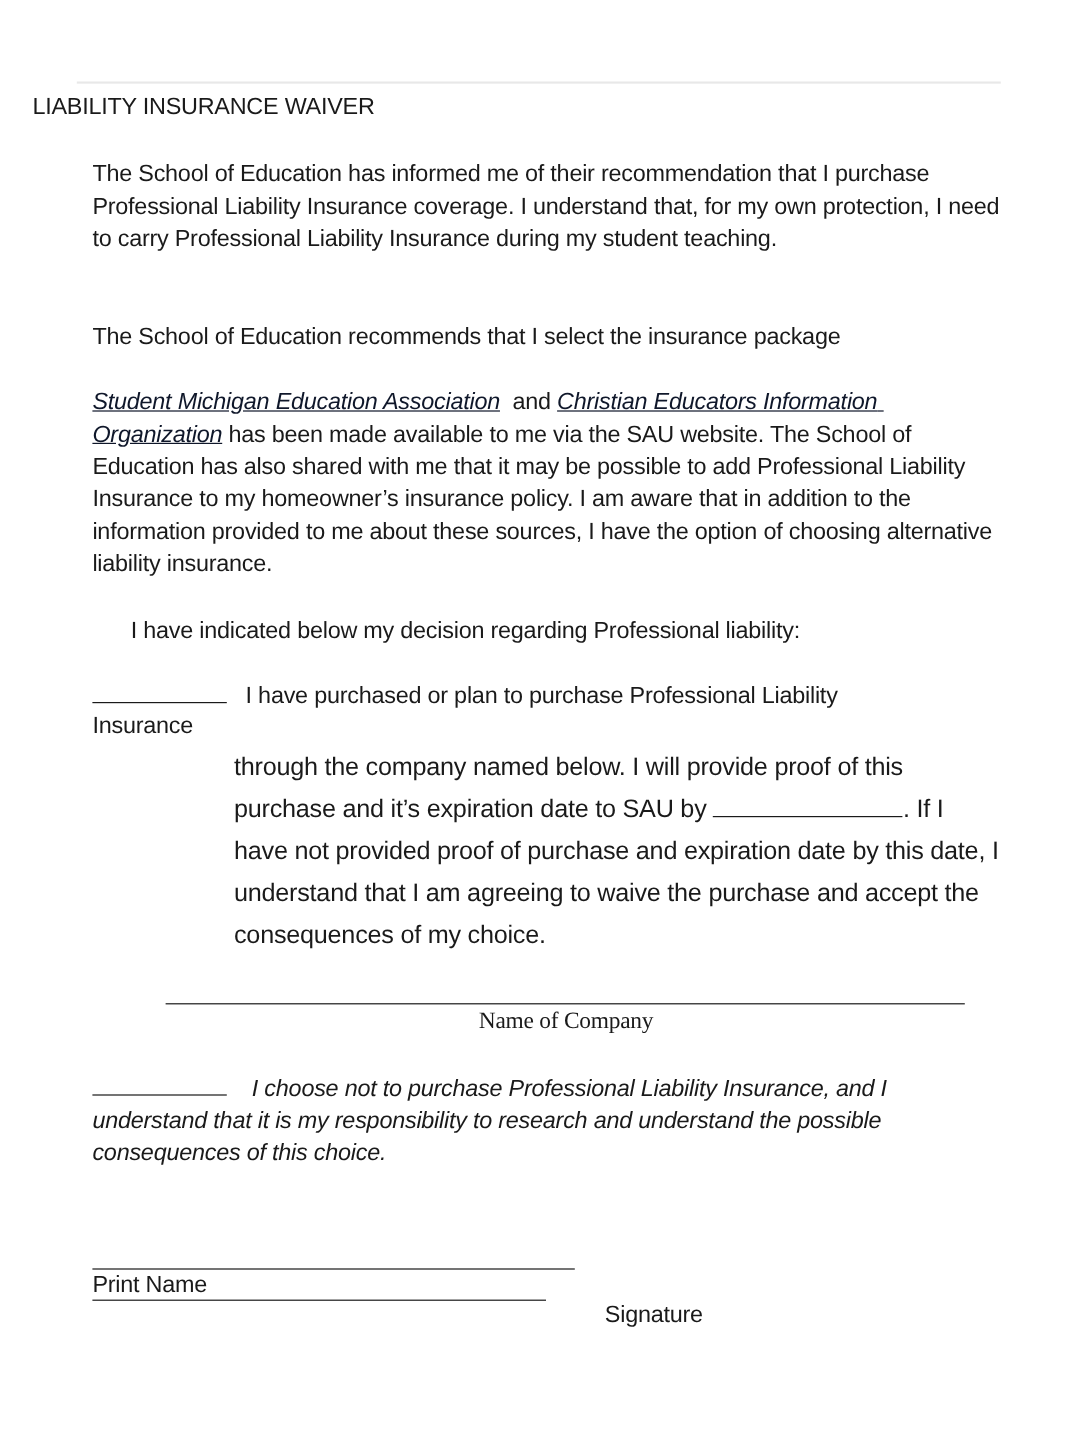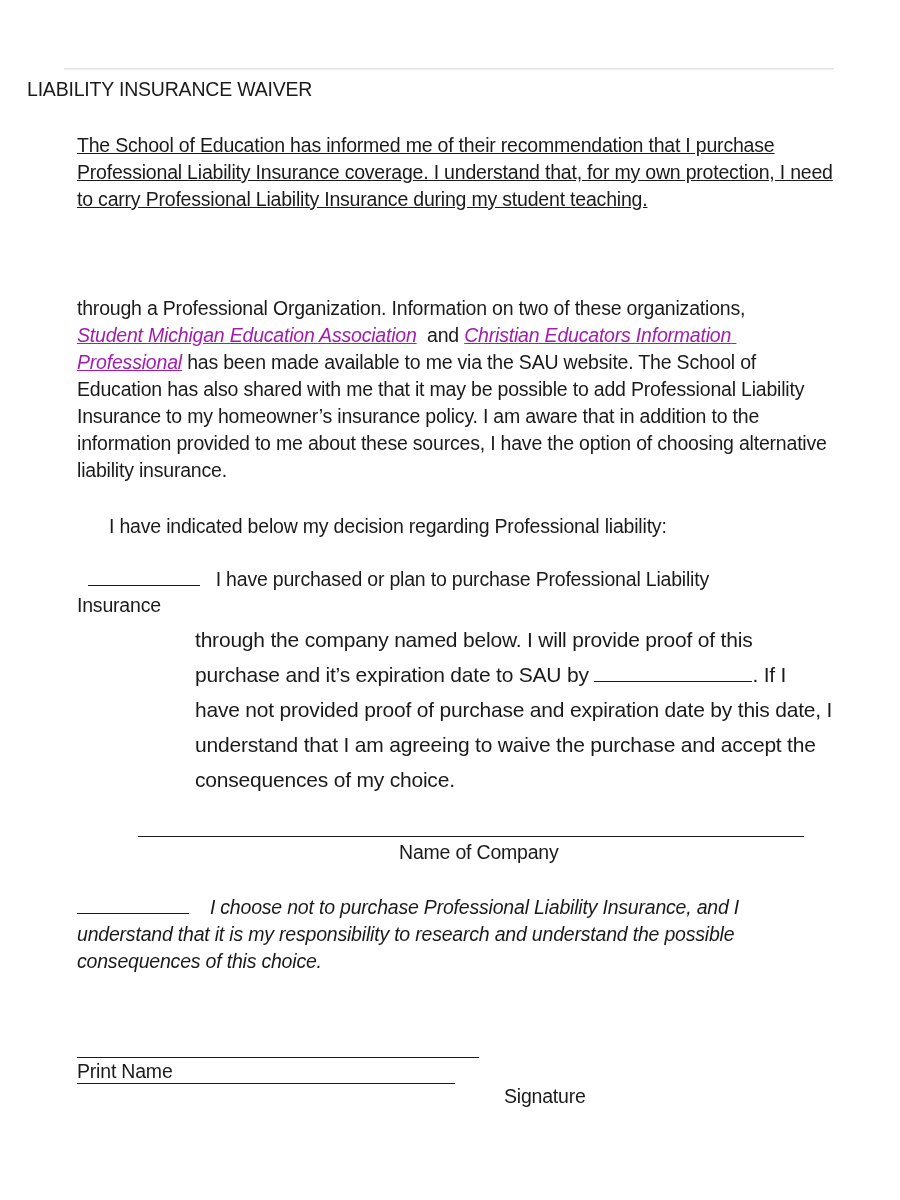--- a/index.html
+++ b/index.html
@@ -4,57 +4,57 @@
 <style>
   html, body { margin: 0; padding: 0; background: #ffffff; }
   body { width: 900px; height: 1200px; position: relative; overflow: hidden;
          font-family: "Liberation Sans", sans-serif; color: #1a1a1a; }
   .top-rule { position: absolute; left: 64px; top: 68px; width: 770px; height: 0;
               border-top: 1px solid #e2e2e2; border-bottom: 1px solid #f0f0f0; }
   .title { position: absolute; top: 78px; left: 0; width: 900px; text-align: left;
            font-size: 19.5px; letter-spacing: -0.2px; padding-left: 27px; }
   .para { position: absolute; left: 77px; width: 760px; font-size: 19.5px;
           line-height: 27px; letter-spacing: -0.2px; }
-  .link { color: #a21caf; font-style: italic; text-decoration: underline; }
+  .link { color: #0f172a; font-style: italic; text-decoration: underline; }
   .indent { position: absolute; left: 195px; width: 640px; font-size: 21px;
             line-height: 35px; letter-spacing: -0.2px; }
   .line-abs { position: absolute; font-size: 19.5px; white-space: pre; letter-spacing: -0.2px; }
   .hline { position: absolute; height: 0; border-top: 1.5px solid #1a1a1a; }
   .blank { display: inline-block; border-bottom: 1.5px solid #1a1a1a; height: 18px; vertical-align: baseline; }
 </style>
 </head>
 <body>
 
 <div class="top-rule"></div>
 
 <div class="title">LIABILITY INSURANCE WAIVER</div>
 
-<div class="para" style="top:132px;text-decoration:underline;">The School of Education has informed me of their recommendation that I purchase Professional Liability Insurance coverage.  I understand that, for my own protection, I need to carry Professional Liability Insurance during my student teaching.</div>
+<div class="para" style="top:132px;">The School of Education has informed me of their recommendation that I purchase Professional Liability Insurance coverage.  I understand that, for my own protection, I need to carry Professional Liability Insurance during my student teaching.</div>
 
 <div class="para" style="top:268px;">
+  <span>The School of Education recommends that I select the insurance package</span><br>
   <br>
-  <span>through a Professional Organization.  Information on two of these organizations,</span><br>
   <a class="link">Student Michigan Education Association</a>&nbsp;
   <span>and</span>
-  <a class="link"><span>Christian Educators Information</span>&nbsp;<br><span>Professional</span></a>
+  <a class="link"><span>Christian Educators Information</span>&nbsp;<br><span>Organization</span></a>
   <span>has been made available to me via the SAU website. The School of Education has also shared with me that it may be possible to add Professional Liability Insurance to my homeowner’s insurance policy.  I am aware that in addition to the information provided to me about these sources, I have the option of choosing alternative liability insurance.</span>
 </div>
 
 <div class="para" style="top:513px;margin-left:32px;">I have indicated below my decision regarding Professional liability:</div>
 
-<div class="line-abs" style="left:88px; top:567px;"><span class="blank" style="width:112px;"></span>   <span>I have purchased or plan to purchase Professional Liability</span></div>
+<div class="line-abs" style="left:77px; top:567px;"><span class="blank" style="width:112px;"></span>   <span>I have purchased or plan to purchase Professional Liability</span></div>
 <div class="line-abs" style="left:77px; top:594px;">Insurance</div>
 
 <div class="indent" style="top:622px;">
   <span>through the company named below.  I will provide proof of this purchase and it’s expiration date to SAU by</span>
   <span class="blank" style="width:158px;"></span><span>.   If I have not provided proof of purchase and expiration date by this date, I understand that I am agreeing to waive the purchase and accept the consequences of my choice.</span>
 </div>
 
 <div class="hline" style="left:138px; top:836px; width:666px;"></div>
-<div class="line-abs" style="left:399px; top:841px;">Name of Company</div>
+<div class="line-abs" style="left:399px; top:841px;font-family:Liberation Serif, serif;">Name of Company</div>
 
 <div class="para" style="top:894px;font-style:italic;">
   <span class="blank" style="width:112px;"></span>&nbsp;&nbsp;&nbsp;
   <span>I choose not to purchase Professional Liability Insurance, and I</span>
   <span>understand that it is my responsibility to research and understand the possible consequences of this choice.</span>
 </div>
 
 <div class="hline" style="left:77px; top:1057px; width:402px;"></div>
 <div class="hline" style="left:77px; top:1083px; width:378px;"></div>
 <div class="line-abs" style="left:77px; top:1060px;">Print Name</div>

